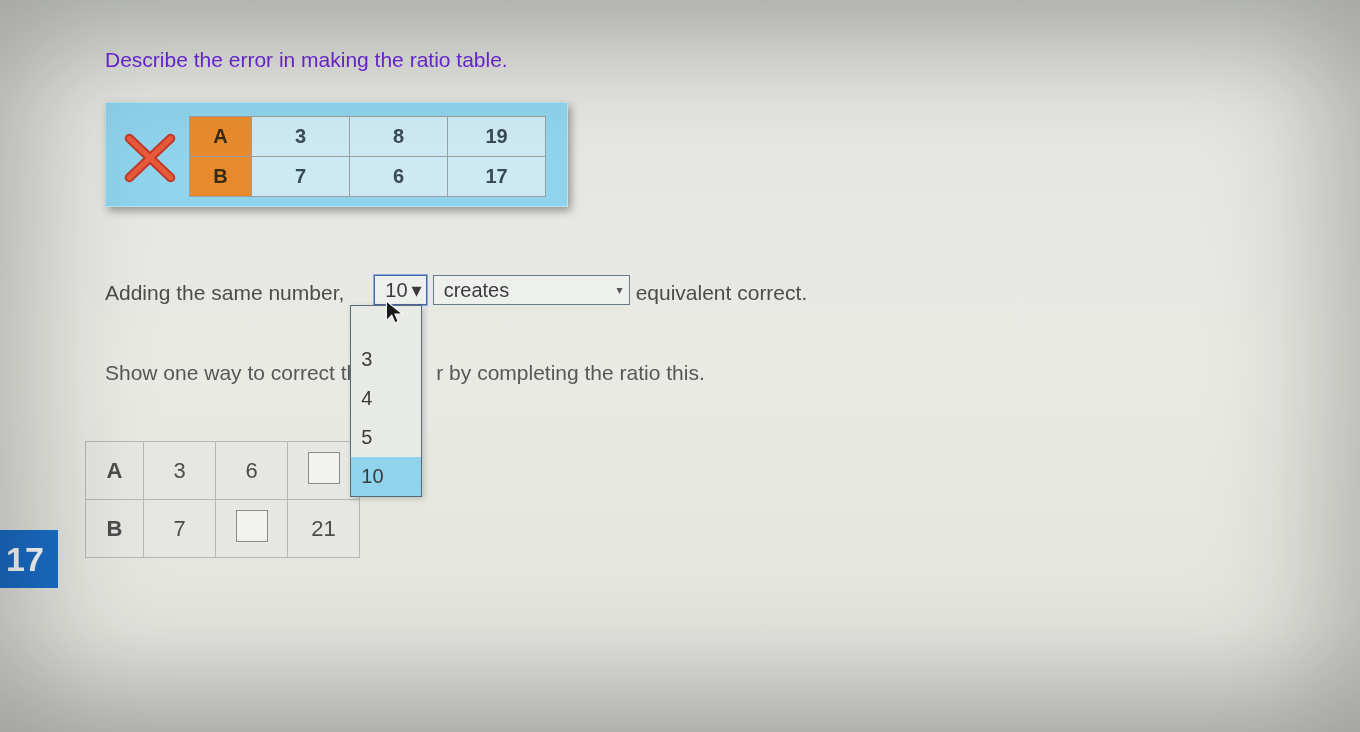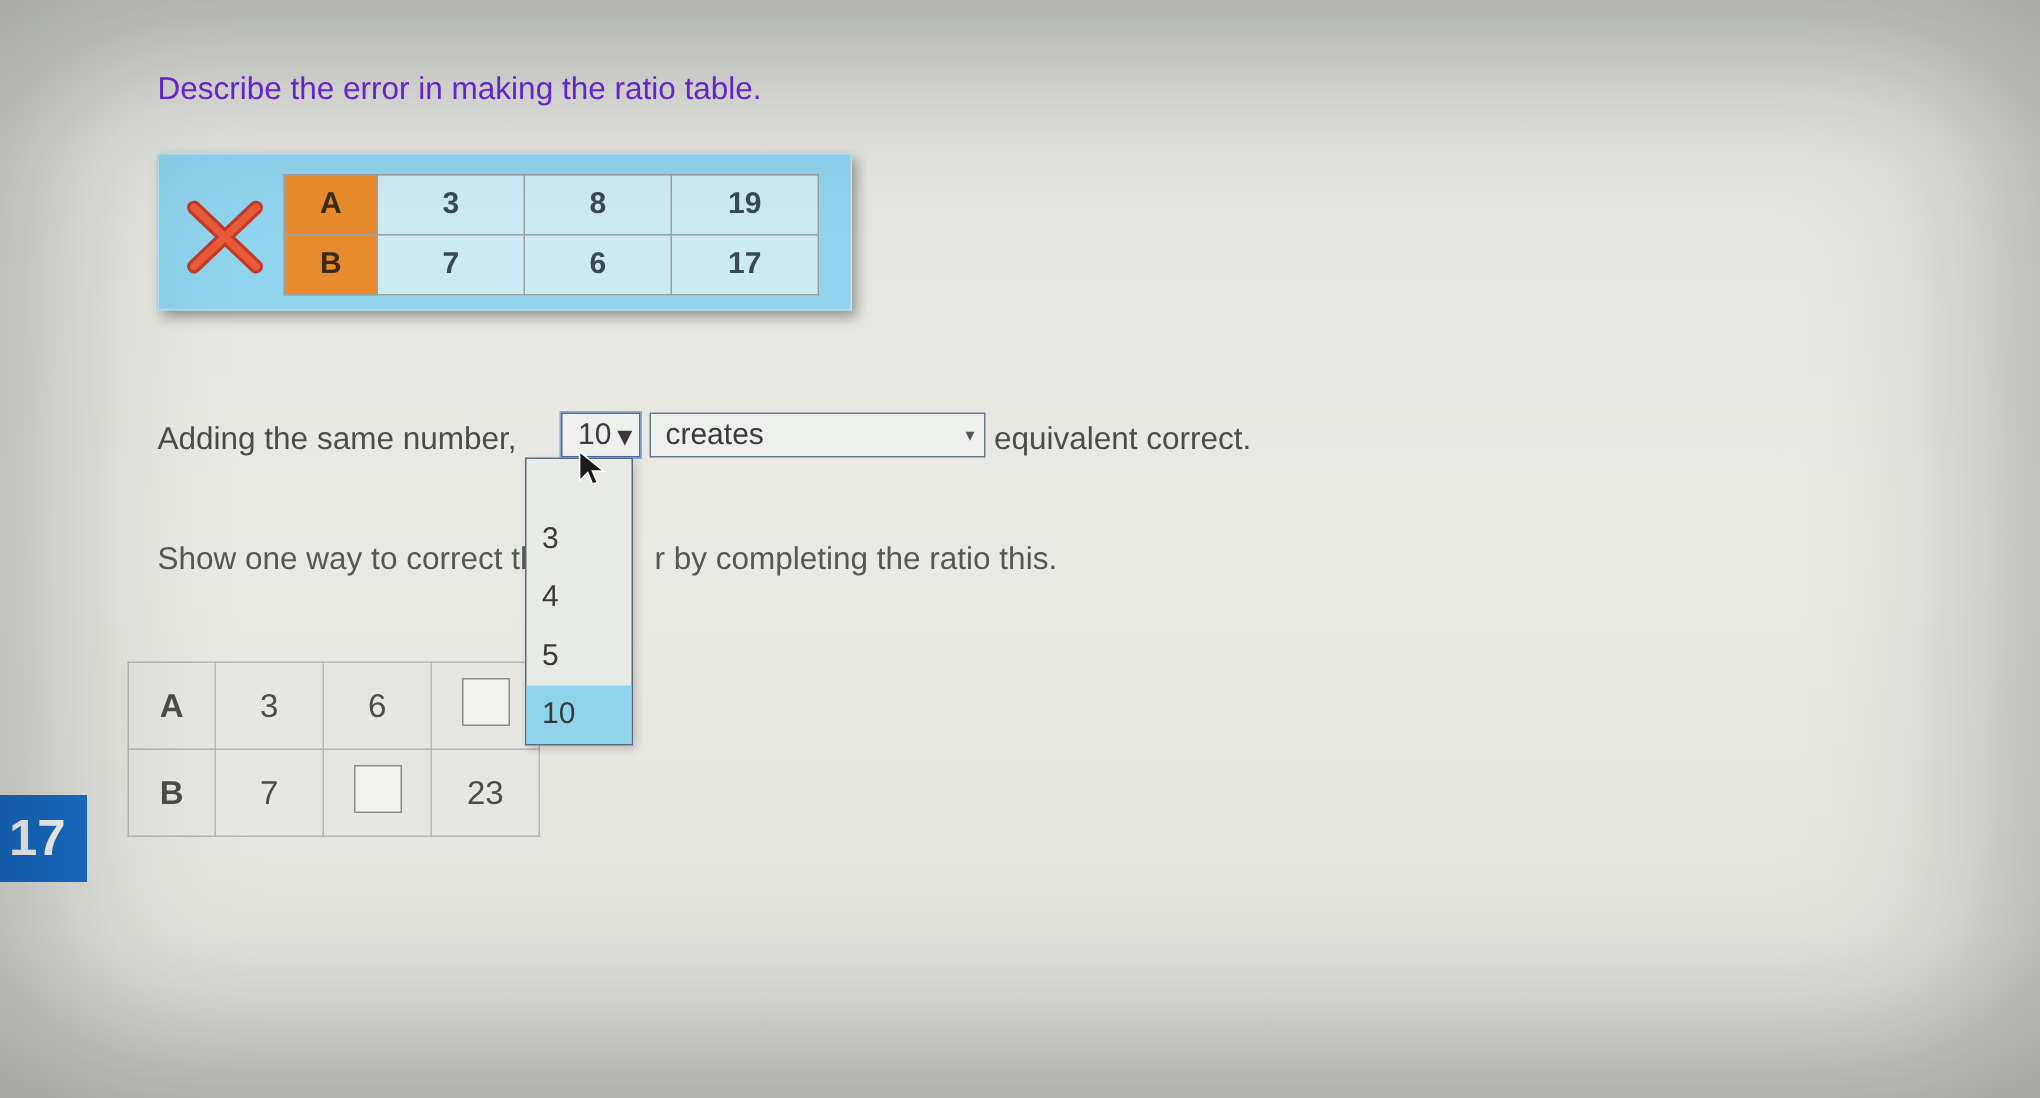--- a/index.html
+++ b/index.html
@@ -229,21 +229,21 @@
       <div class="dropdown-list">
         <div class="opt blank"></div>
         <div class="opt">3</div>
         <div class="opt">4</div>
         <div class="opt">5</div>
         <div class="opt sel">10</div>
       </div>
     </span>
 
 
-    <span class="dropdown-closed" style="width:224px; justify-content:space-between;">
+    <span class="dropdown-closed" style="width:197px; justify-content:space-between;">
       <span>creates</span>
       <span class="chev">▾</span>
     </span>
 
     <span>equivalent correct.</span>
   </div>
 
   <div class="second-prompt">
     <span>Show one way to correct th</span><span style="display:inline-block; width:78px;"></span><span>r by completing the ratio this.</span>
   </div>
@@ -255,21 +255,21 @@
         <tr>
       <td class="lbl">A</td>
       <td>3</td>
       <td>6</td>
       <td><span class="input-box"></span></td>
     </tr>
     <tr>
       <td class="lbl">B</td>
       <td>7</td>
       <td><span class="input-box"></span></td>
-      <td>23</td>
+      <td>21</td>
     </tr>
   </tbody>
     </table>
 
 </div>
 
 <div class="side-badge">17</div>
 
 <div class="vignette"></div>
 

